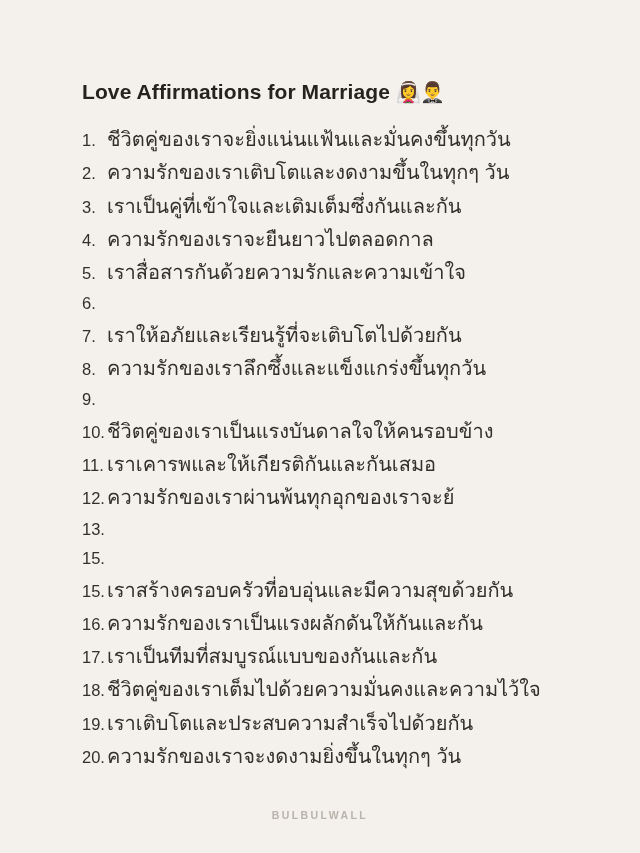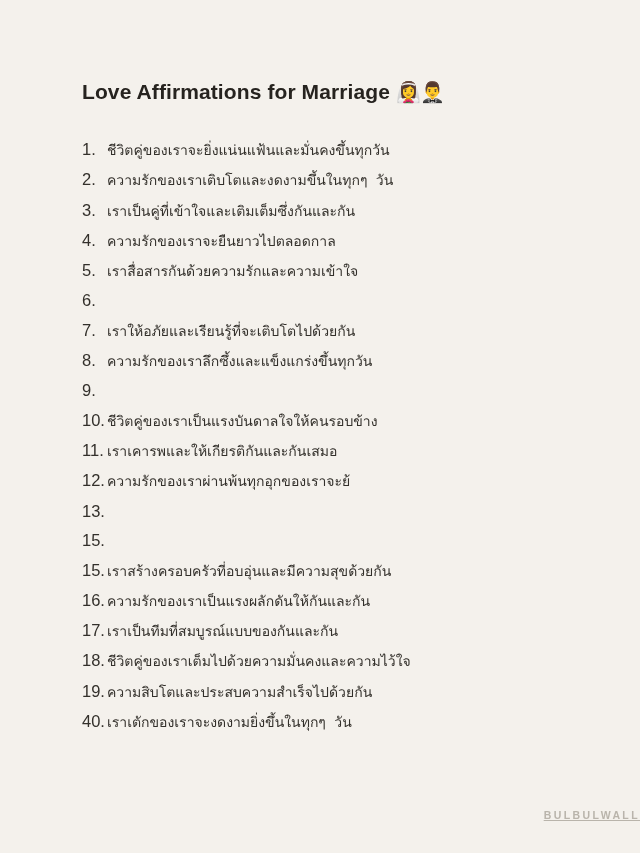--- a/index.html
+++ b/index.html
@@ -21,21 +21,21 @@
     box-sizing: border-box;
     padding: 78px 58px 0 82px;
     display: flex;
     flex-direction: column;
   }
   .title {
     font-size: 21px;
     font-weight: bold;
     letter-spacing: 0.1px;
     color: #26231f;
-    margin: 0 0 36px 0;
+    margin: 0 0 24px 0;
     line-height: 1.3;
   }
   .title .emoji {
     font-size: 20px;
     letter-spacing: 0;
   }
   .list {
     list-style: none;
     margin: 0;
     padding: 0;
@@ -49,35 +49,33 @@
     margin-bottom: 13.2px;
     white-space: nowrap;
   }
   .num {
     min-width: 25px;
     text-align: left;
     font-size: 16.5px;
     color: #33302b;
   }
   .txt {
-    font-size: 14px;
+    font-size: 20px;
     color: #33302b;
-    font-family: Liberation Mono, monospace;
   }
   .footer {
     position: absolute;
     left: 0;
     right: 0;
     bottom: 32px;
-    text-align: right;
+    text-align: center;
     font-size: 10.5px;
     letter-spacing: 2.4px;
     color: #b9b4ab;
     font-weight: bold;
-    text-decoration: underline;
   }
 </style>
 </head>
 <body>
 
 <div class="page">
 
   <h1 class="title">
     <span>Love Affirmations for Marriage</span>
     <span class="emoji">👰‍♀️🤵‍♂️</span>
@@ -147,23 +145,23 @@
     <li>
       <span class="num">17.</span>
       <span class="txt">เราเป็นทีมที่สมบูรณ์แบบของกันและกัน</span>
     </li>
     <li>
       <span class="num">18.</span>
       <span class="txt">ชีวิตคู่ของเราเต็มไปด้วยความมั่นคงและความไว้ใจ</span>
     </li>
     <li>
       <span class="num">19.</span>
-      <span class="txt">ความสิบโตและประสบความสำเร็จไปด้วยกัน</span>
+      <span class="txt">เราเติบโตและประสบความสำเร็จไปด้วยกัน</span>
     </li>
     <li>
-      <span class="num">40.</span>
-      <span class="txt">เราเตักของเราจะงดงามยิ่งขึ้นในทุกๆ วัน</span>
+      <span class="num">20.</span>
+      <span class="txt">ความรักของเราจะงดงามยิ่งขึ้นในทุกๆ วัน</span>
     </li>
   </ul>
 
   <div class="footer">BULBULWALL</div>
 
 </div>
 
 </body></html>

